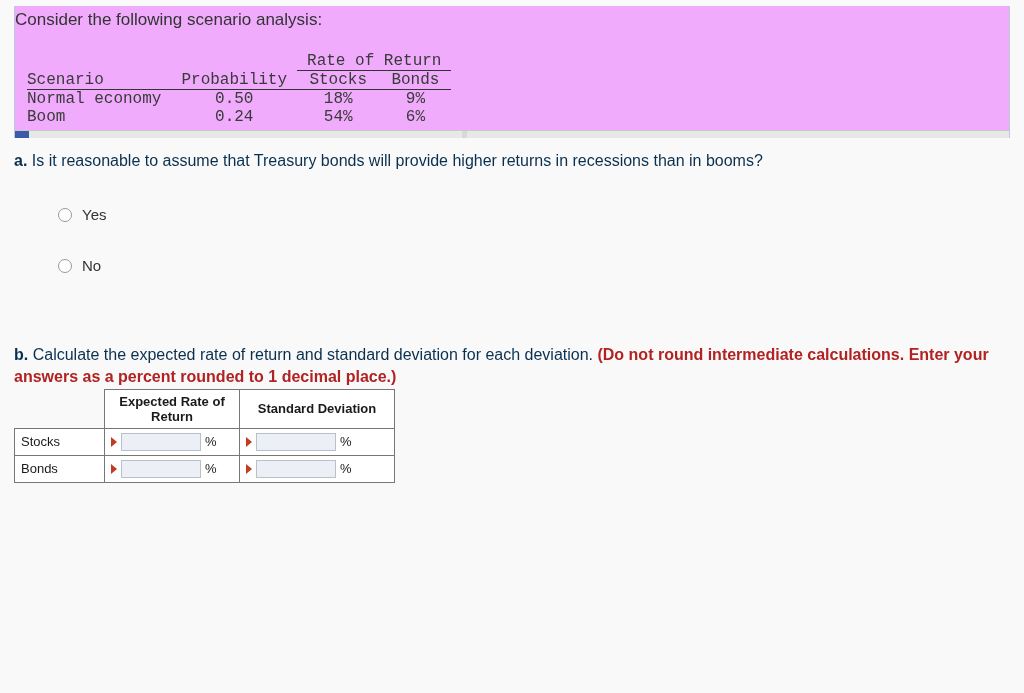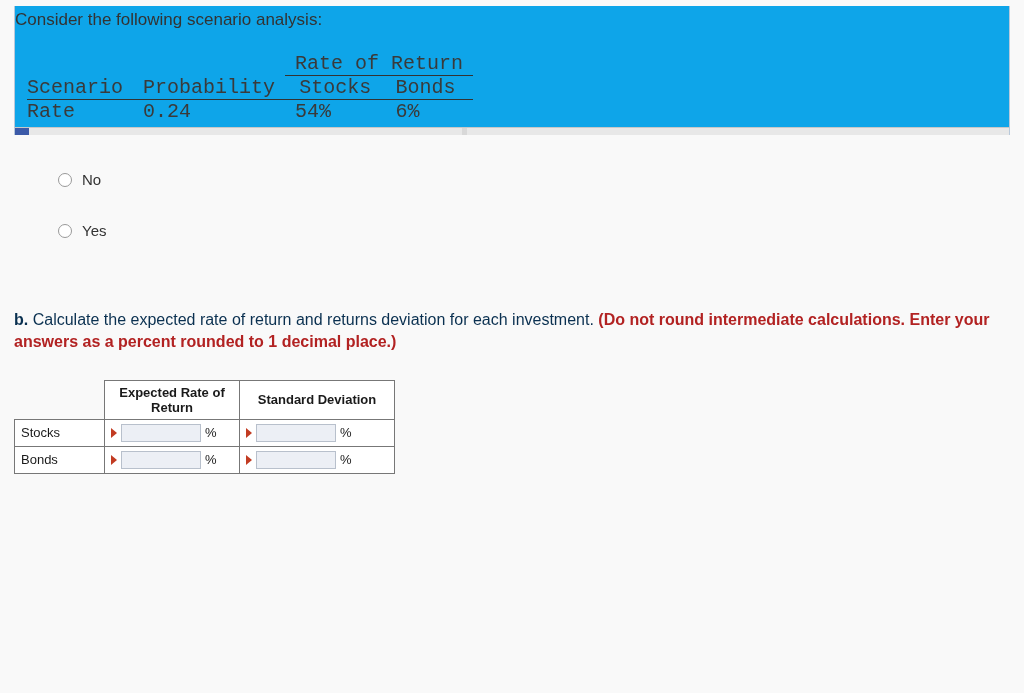--- a/index.html
+++ b/index.html
@@ -14,42 +14,42 @@
   }
   .page {
     padding: 6px 14px 24px 14px;
   }
   .prompt {
     font-size: 17px;
     padding: 4px 0 10px 0;
     color: #333;
   }
   .highlight-block {
-    background: #0ea5e9;
+    background: #f0abfc;
     border-left: 1px solid #b8c9db;
     border-right: 1px solid #b8c9db;
   }
   .scenario-wrap {
     padding: 6px 0 0 0;
     margin-top: 6px;
   }
   table.scenario {
     border-collapse: collapse;
     font-family: "Courier New", Courier, monospace;
-    font-size: 20px;
+    font-size: 16px;
     color: #3a3a3a;
     margin-left: 12px;
   }
   table.scenario td, table.scenario th {
     padding: 0 10px;
     font-weight: normal;
     text-align: left;
     white-space: pre;
   }
-  table.scenario td.r, table.scenario th.r { text-align: left; }
+  table.scenario td.r, table.scenario th.r { text-align: center; }
   table.scenario td.c, table.scenario th.c { text-align: center; }
   table.scenario th.group {
     text-align: center;
     border-bottom: 1px solid #333;
   }
   table.scenario tr.headrow th {
     border-bottom: 1px solid #333;
   }
   
   table.scenario td:first-child, table.scenario th:first-child { padding-left: 0; }
@@ -88,21 +88,20 @@
     line-height: 1.4;
     padding-top: 22px;
     color: #0a3050;
   }
   .warn {
     color: #b22222;
     font-weight: bold;
   }
   table.answers {
     border-collapse: collapse;
-    margin-top: 26px;
   }
   table.answers th, table.answers td {
     border: 1px solid #777;
     font-size: 13px;
     padding: 4px 6px;
     background: #fff;
     vertical-align: middle;
   }
   table.answers th {
     font-weight: bold;
@@ -148,46 +147,56 @@
               <th></th>
           <th colspan="2" class="group">Rate of Return</th>
         </tr>
         <tr class="headrow">
           <th>Scenario</th>
           <th class="r">Probability</th>
           <th class="c">Stocks</th>
           <th class="r">Bonds</th>
         </tr>
         <tr>
-          <td>Rate</td>
+          <td>Normal economy</td>
+          <td class="r">0.50</td>
+          <td class="r">18%</td>
+          <td class="r">9%</td>
+        </tr>
+        <tr>
+          <td>Boom</td>
           <td class="r">0.24</td>
           <td class="r">54%</td>
           <td class="r">6%</td>
         </tr>
       </tbody>
         </table>
     </div>
     <div class="divider"></div>
   </div>
 
+  <div class="qa">
+    <span class="label">a.</span>
+    <span>Is it reasonable to assume that Treasury bonds will provide higher returns in recessions than in booms?</span>
+  </div>
 
   <div class="options">
+    <div class="option">
+      <span class="radio"></span>
+      <span>Yes</span>
+    </div>
     <div class="option">
       <span class="radio"></span>
       <span>No</span>
     </div>
-    <div class="option">
-      <span class="radio"></span>
-      <span>Yes</span>
-    </div>
   </div>
 
   <div class="qb">
     <span class="label" style="font-weight:bold">b.</span>
-    <span>Calculate the expected rate of return and returns deviation for each investment. </span>
+    <span>Calculate the expected rate of return and standard deviation for each deviation. </span>
     <span class="warn">(Do not round intermediate calculations. Enter your answers as a percent rounded to 1 decimal place.)</span>
   </div>
 
   <table class="answers">
     <tbody>
         <tr>
       <th style="border-top:none;border-left:none;background:transparent"></th>
       <th style="width:135px">Expected Rate of Return</th>
       <th style="width:155px">Standard Deviation</th>
     </tr>

